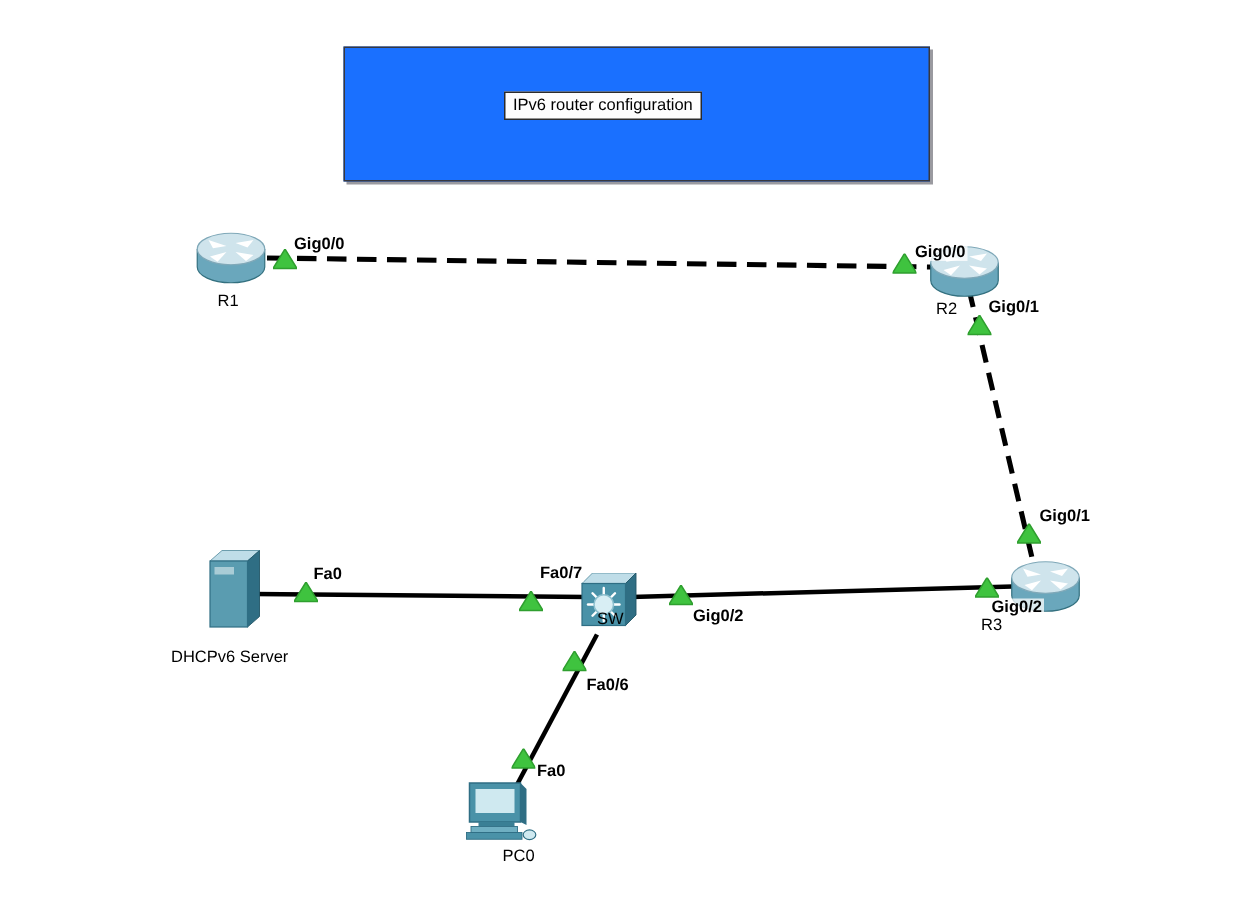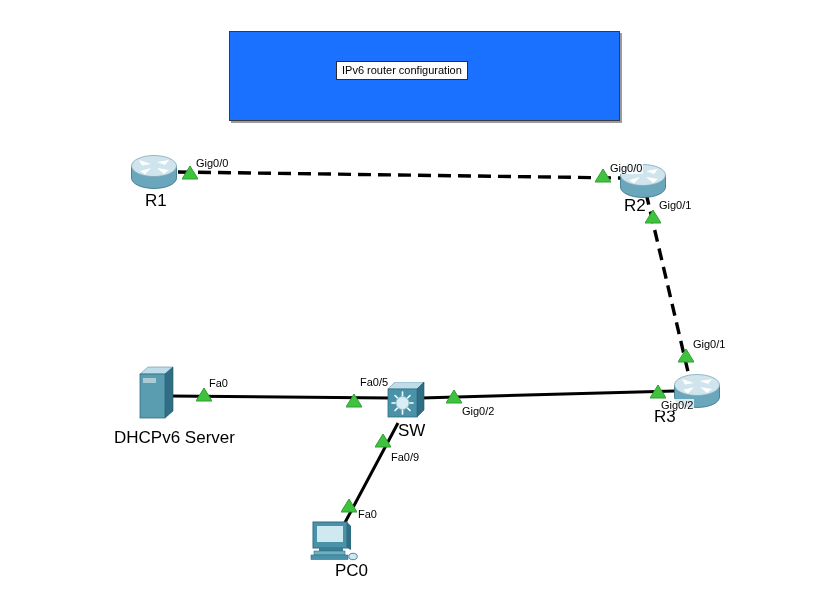--- a/index.html
+++ b/index.html
@@ -12,24 +12,24 @@
     left:217px;top:31px;width:389px;height:88px;
     background:#1a70ff;border:1px solid #38383f;
     box-shadow:2px 2px 0 0 #9a9aa0;
   }
   #note-label{
     left:324px;top:61px;background:#fdfdfd;border:1px solid #2b2b2b;
     padding:2px 5px;font-size:11px;line-height:13px;white-space:nowrap;
   }
   .if-label{
     font-size:11px;line-height:12px;white-space:nowrap;
-    background:rgba(255,255,255,0.75);padding:0 1px;z-index:6;
+    background:rgba(255,255,255,0.75);padding:0 1px;z-index:6;font-weight:bold;
   }
   .dev-label{
-    font-size:17px;line-height:12px;white-space:nowrap;z-index:6;
+    font-size:11px;line-height:12px;white-space:nowrap;z-index:6;
   }
   .device{z-index:4;}
   .tri{z-index:5;width:16px;height:14px;}
   #links-layer{left:0;top:0;z-index:2;}
 </style>
 </head>
 <body>
 
 <div id="canvas">
 
@@ -89,21 +89,21 @@
         <line x1="16.5" y1="21" x2="16.5" y2="32"></line>
       <line x1="16.5" y1="21" x2="6" y2="21"></line>
         <line x1="16.5" y1="21" x2="27" y2="21"></line>
       <line x1="16.5" y1="21" x2="9" y2="13.5"></line>
         <line x1="16.5" y1="21" x2="24" y2="13.5"></line>
       <line x1="16.5" y1="21" x2="9" y2="28.5"></line>
         <line x1="16.5" y1="21" x2="24" y2="28.5"></line>
     </g>
     <circle cx="16.5" cy="21" r="6.5" fill="#d8eef4" stroke="#8fc0ce" stroke-width="1"></circle>
   </svg>
-  <span class="abs dev-label" style="left:386px;top:425px">SW</span>
+  <span class="abs dev-label" style="left:386px;top:407px">SW</span>
 
   <svg class="abs device" style="left:126px;top:365px" width="37" height="56" viewBox="0 0 37 56">
     <polygon points="2,9 27,9 35,2 10,2" fill="#bfdde8" stroke="#5f93a5" stroke-width="0.6"></polygon>
     <polygon points="27,9 35,2 35,46 27,53" fill="#2f6e84" stroke="#235666" stroke-width="0.6"></polygon>
     <rect x="2" y="9" width="25" height="44" fill="#5a9cb0" stroke="#2f6e84" stroke-width="0.8"></rect>
     <rect x="5" y="13" width="13" height="5" fill="#a9ccd6"></rect>
   </svg>
   <span class="abs dev-label" style="left:102px;top:432px">DHCPv6 Server</span>
 
   <svg class="abs device" style="left:296px;top:520px" width="52" height="44" viewBox="0 0 52 44">
@@ -146,19 +146,19 @@
     </svg>
   <svg class="abs tri" style="left:329px;top:499px" viewBox="0 0 16 14">
       <polygon points="8,0 16,13 0,13" fill="#3fc33f" stroke="#2f9f2f" stroke-width="1"></polygon>
     </svg>
 
   <span class="abs if-label" style="left:183px;top:157px">Gig0/0</span>
   <span class="abs if-label" style="left:597px;top:162px">Gig0/0</span>
   <span class="abs if-label" style="left:646px;top:199px">Gig0/1</span>
   <span class="abs if-label" style="left:680px;top:338px">Gig0/1</span>
   <span class="abs if-label" style="left:196px;top:377px">Fa0</span>
-  <span class="abs if-label" style="left:347px;top:376px">Fa0/5</span>
+  <span class="abs if-label" style="left:347px;top:376px">Fa0/7</span>
   <span class="abs if-label" style="left:449px;top:405px">Gig0/2</span>
   <span class="abs if-label" style="left:648px;top:399px">Gig0/2</span>
-  <span class="abs if-label" style="left:378px;top:451px">Fa0/9</span>
+  <span class="abs if-label" style="left:378px;top:451px">Fa0/6</span>
   <span class="abs if-label" style="left:345px;top:508px">Fa0</span>
 
 </div>
 
 </body></html>

